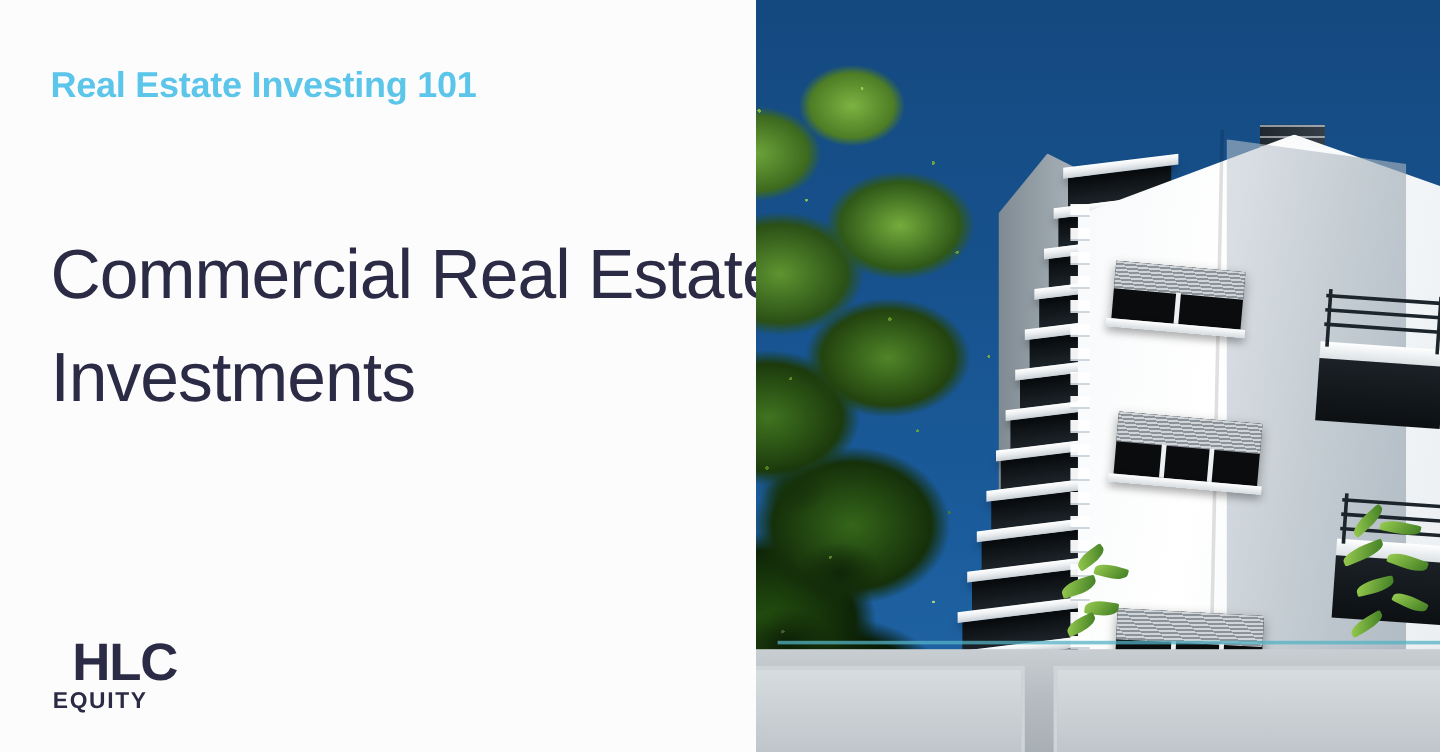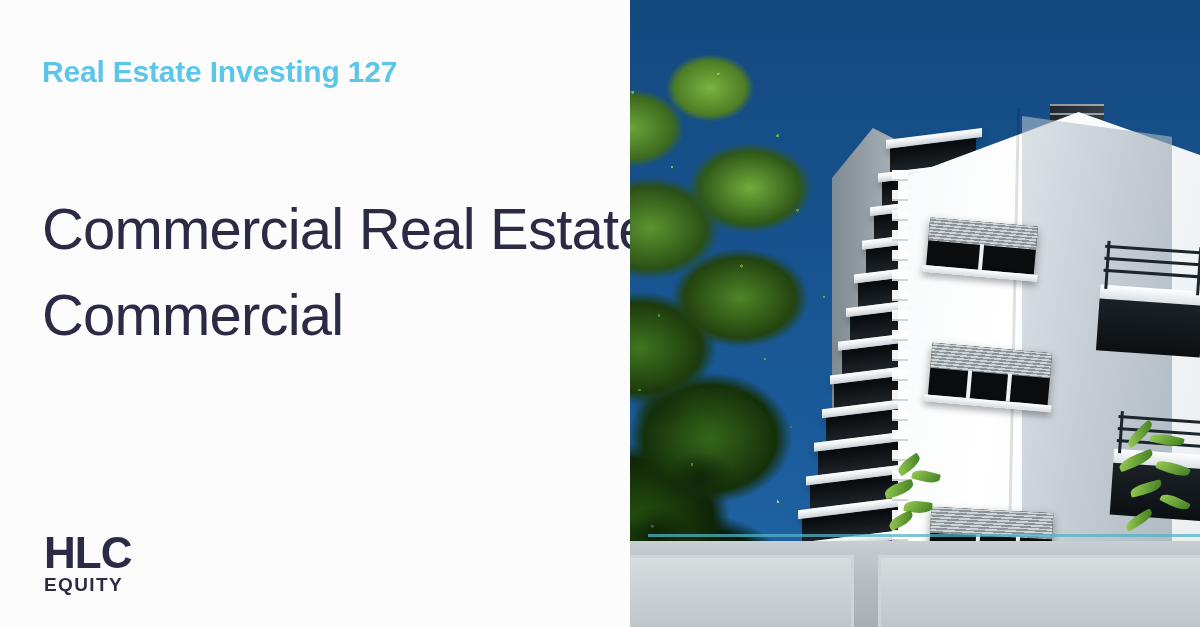--- a/index.html
+++ b/index.html
@@ -64,20 +64,21 @@
     top: 533px;
     width: 120px;
   }
   #logo-mark {
     font-size: 44px;
     line-height: 40px;
     font-weight: 700;
     letter-spacing: -1px;
     color: #2c2b46;
     display: block;
+    text-align: center;
   }
   #logo-sub {
     font-size: 19px;
     line-height: 22px;
     font-weight: 600;
     letter-spacing: 1.4px;
     color: #2c2b46;
     display: block;
     margin-top: 1px;
   }
@@ -347,25 +348,25 @@
     background: repeating-linear-gradient(180deg, rgba(255,255,255,0.5) 0px, rgba(255,255,255,0.5) 2px, rgba(0,0,0,0.25) 2px, rgba(0,0,0,0.25) 9px);
   }
 </style>
 </head>
 <body>
 
 <div id="banner">
 
   <div id="text-panel">
 
-    <div id="eyebrow">Real Estate Investing 127</div>
+    <div id="eyebrow">Real Estate Investing 101</div>
 
     <div id="headline">
       <span class="hl-line">Commercial Real Estate</span>
-      <span class="hl-line">Commercial</span>
+      <span class="hl-line">Investments</span>
     </div>
 
     <div id="logo">
       <span id="logo-mark">HLC</span>
       <span id="logo-sub">EQUITY</span>
     </div>
 
   </div>
 
   <div id="photo-panel">

